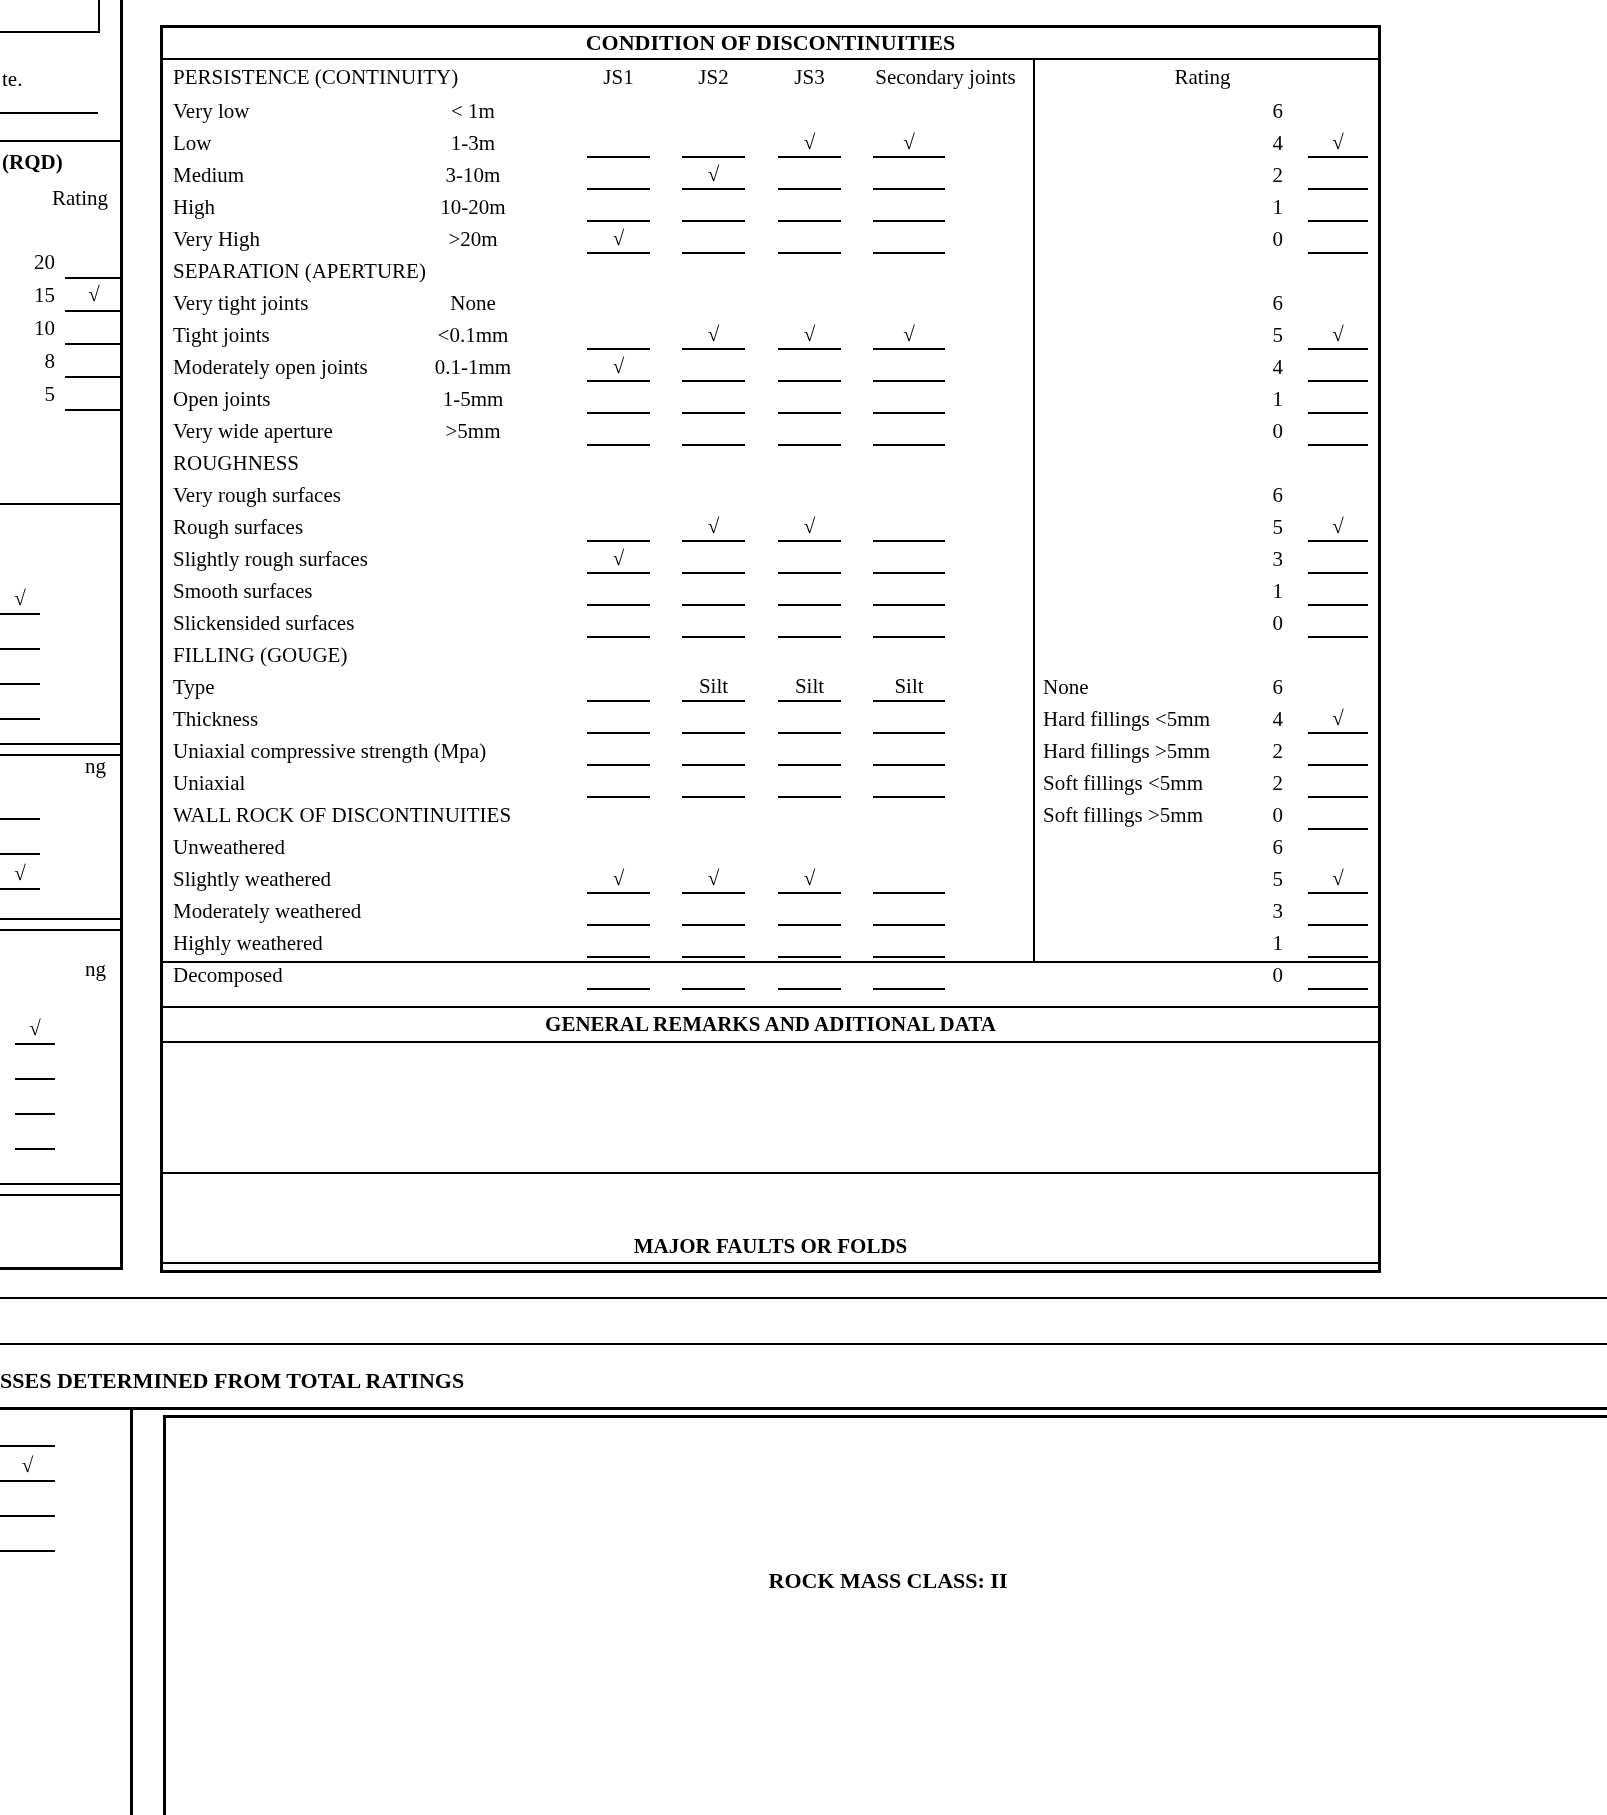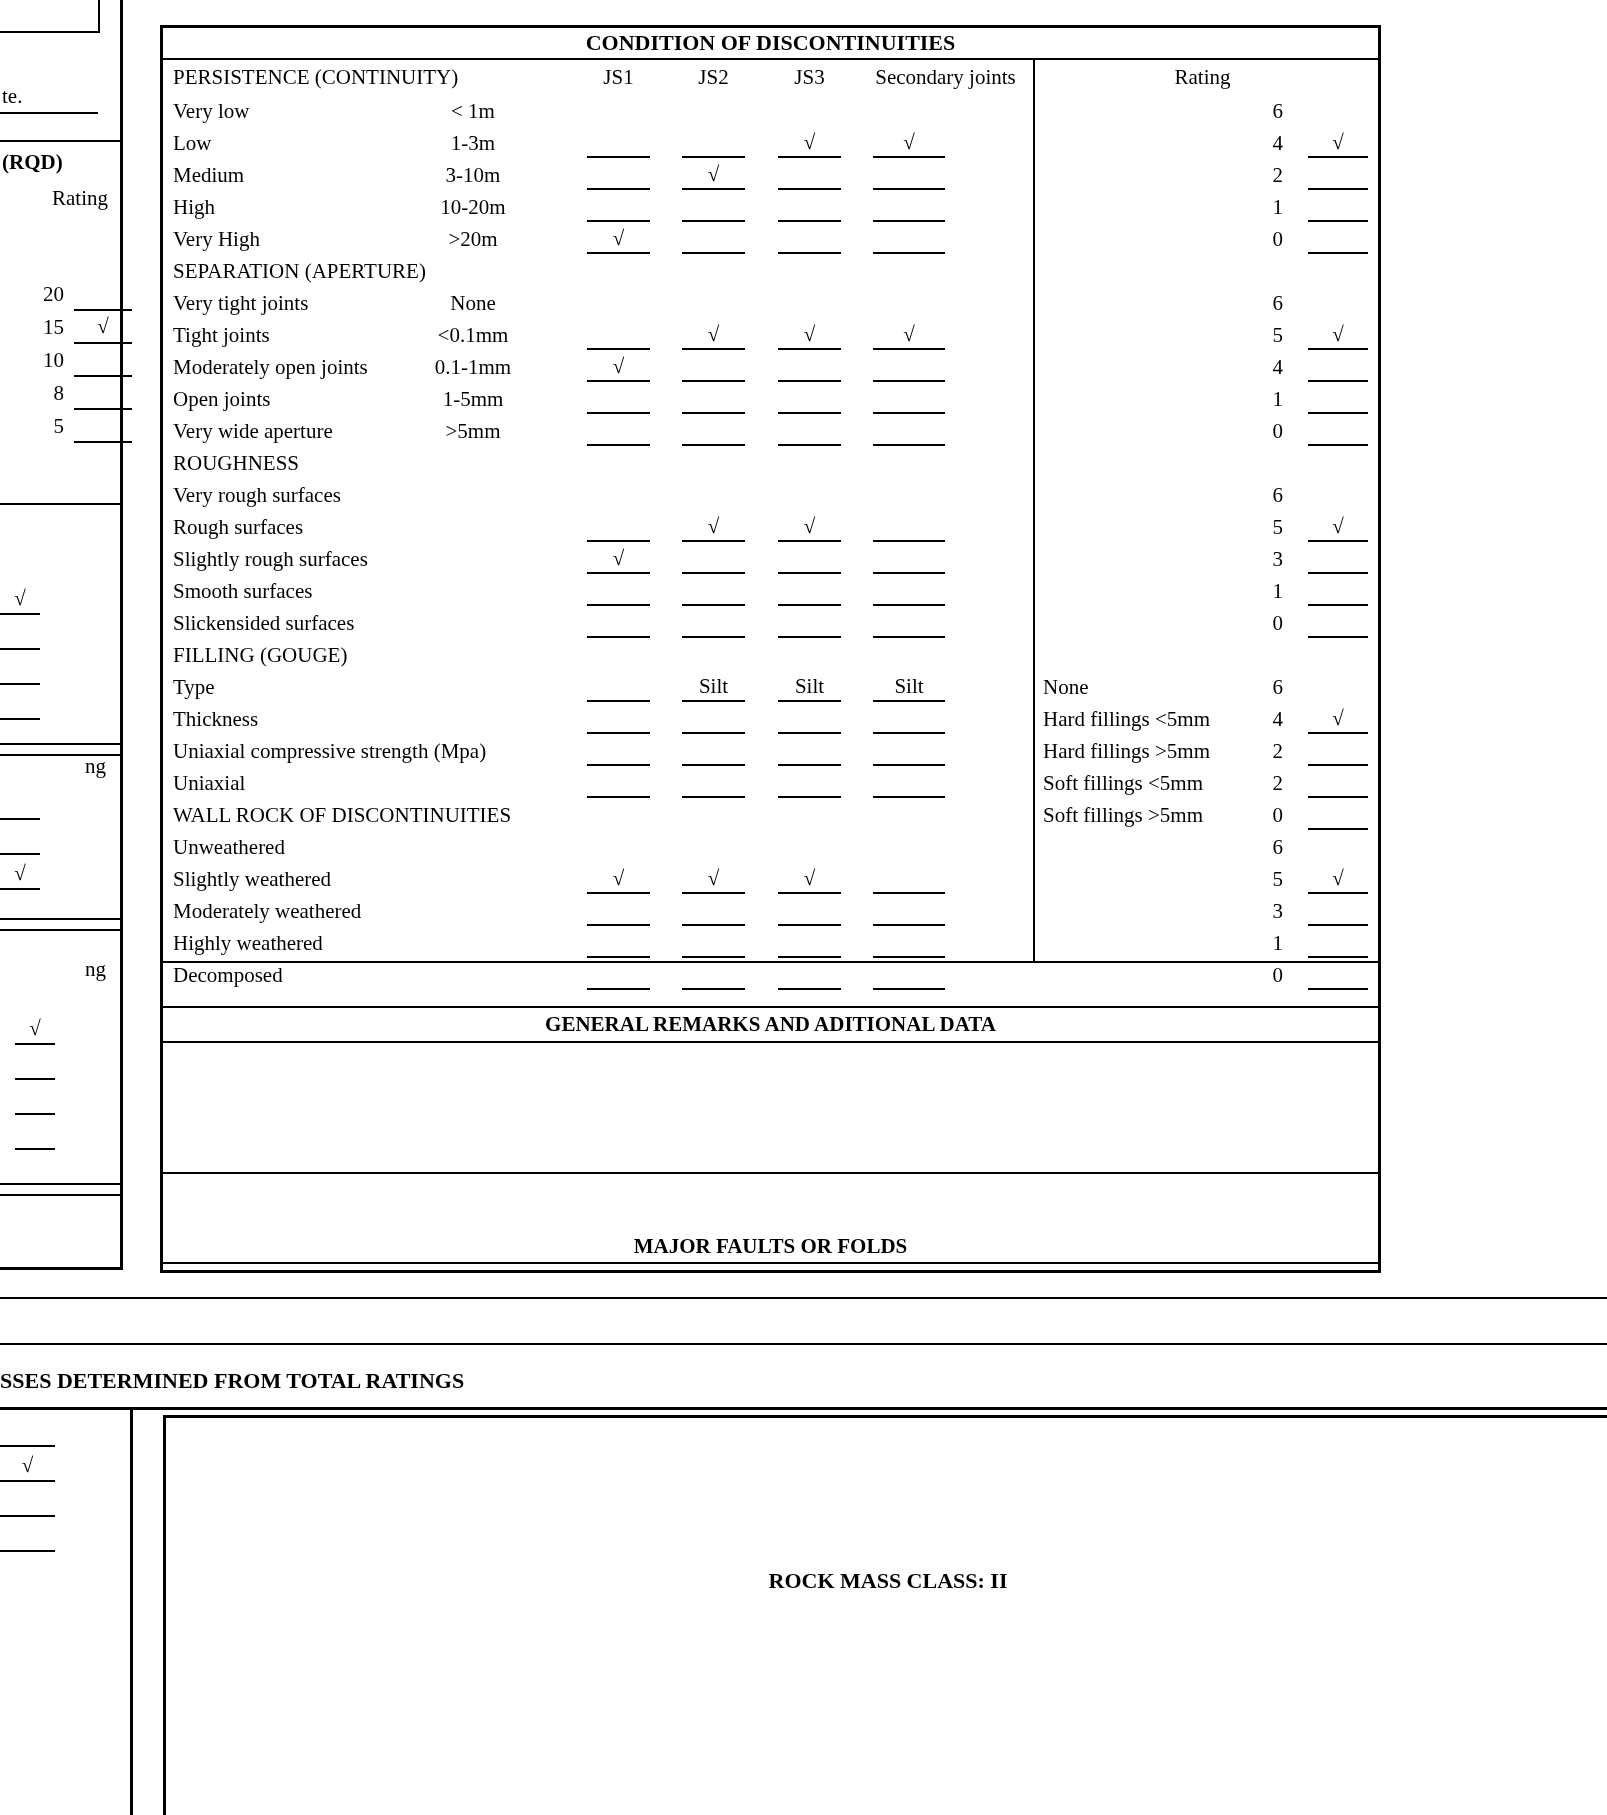--- a/index.html
+++ b/index.html
@@ -10,24 +10,24 @@
   .bold{font-weight:normal;text-align:center;}
   
   .hl{position:absolute;left:0;border-top:2px solid #000;height:0;}
   .hl3{position:absolute;left:0;border-top:3px solid #000;height:0;}
 
   
   #left-panel{position:absolute;left:0;top:0;width:120px;height:1267px;
     border-right:3px solid #000;border-bottom:3px solid #000;}
   .lp-topbox{position:absolute;left:0;top:0;width:98px;height:31px;
     border-right:2px solid #000;border-bottom:2px solid #000;}
-  .lp-te{position:absolute;left:2px;top:84px;}
+  .lp-te{position:absolute;left:2px;top:67px;}
   .lp-rqd{position:absolute;left:2px;top:150px;font-weight:bold;}
   .lp-rating{position:absolute;left:45px;top:186px;width:70px;text-align:center;}
-  .rqdrow{position:absolute;left:16px;width:120px;height:33px;margin-top:32px;}
+  .rqdrow{position:absolute;left:7px;width:120px;height:33px;}
   .rqdnum{position:absolute;left:0;top:0;width:48px;text-align:right;line-height:33px;}
   .rqdcell{position:absolute;left:58px;top:0;width:58px;height:31px;
     border-bottom:2px solid #000;text-align:center;line-height:31px;}
   .lcell{position:absolute;height:30px;border-bottom:2px solid #000;
     text-align:center;line-height:30px;}
   .lp-ng{position:absolute;left:85px;line-height:28px;}
 
   
   #main-panel{position:absolute;left:160px;top:25px;width:1215px;height:1242px;
     border:3px solid #000;}

